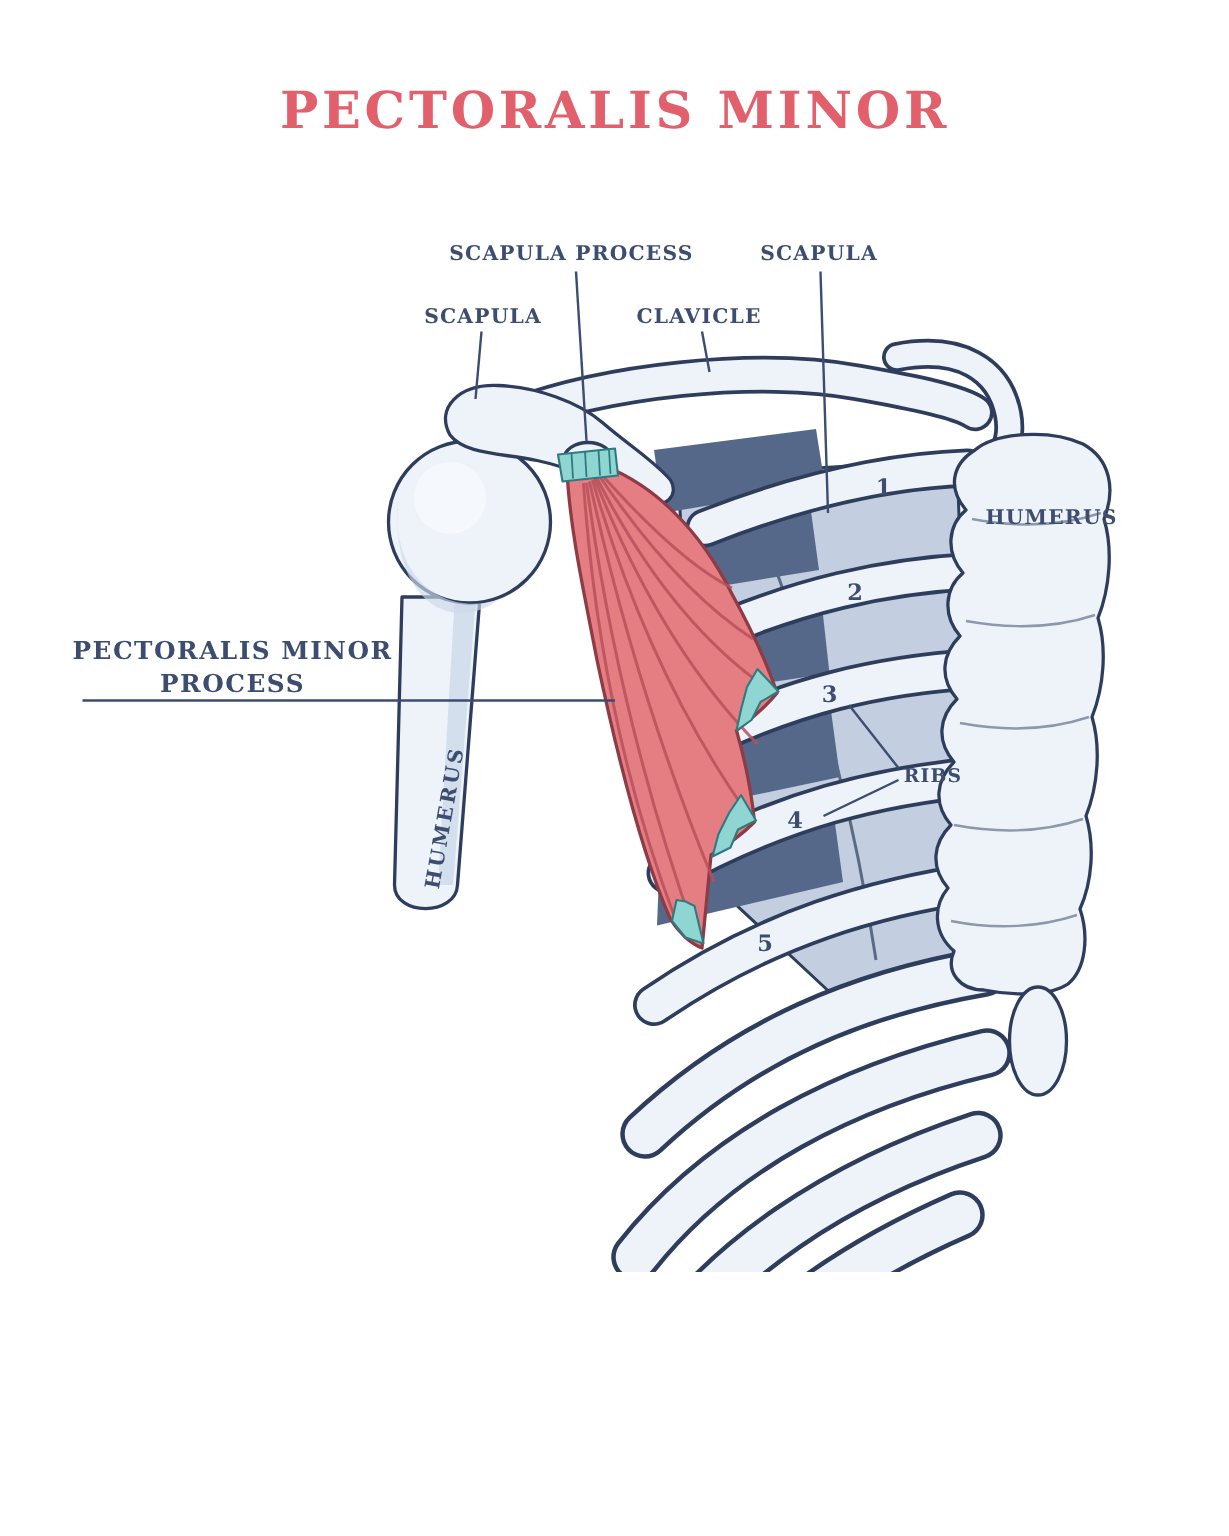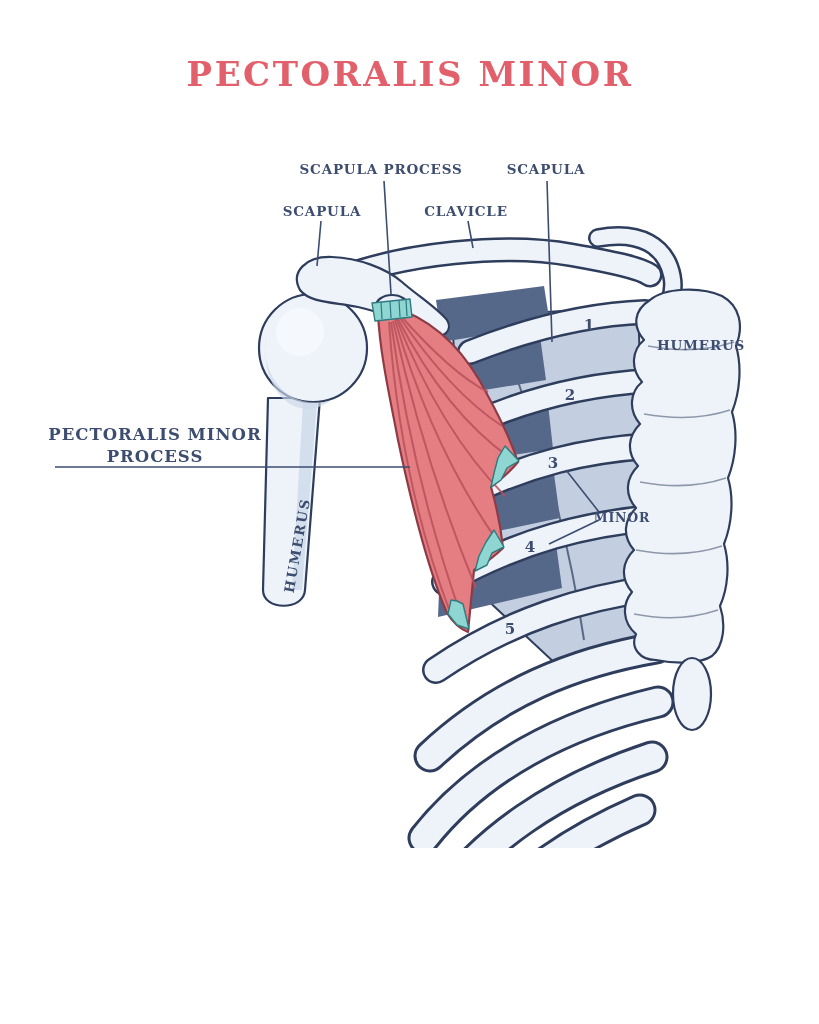--- a/index.html
+++ b/index.html
@@ -179,20 +179,20 @@
   <div class="title">PECTORALIS MINOR</div>
 
   <div class="lbl" style="left:381px;top:169px">SCAPULA PROCESS</div>
   <div class="lbl" style="left:546px;top:169px">SCAPULA</div>
   <div class="lbl" style="left:322px;top:211px">SCAPULA</div>
   <div class="lbl" style="left:466px;top:211px">CLAVICLE</div>
   <div class="lbl" style="left:701px;top:345px">HUMERUS</div>
   <div class="lbl lbl-big" style="left:155px;top:434px">PECTORALIS MINOR</div>
   <div class="lbl lbl-big" style="left:155px;top:456px">PROCESS</div>
   <div class="lbl humerus-lbl" style="left:297px;top:545px">HUMERUS</div>
-  <div class="lbl lbl-small" style="left:622px;top:517px">MINOR</div>
+  <div class="lbl lbl-small" style="left:622px;top:517px">RIBS</div>
 
   <div class="ribnum" style="left:589px;top:325px">1</div>
   <div class="ribnum" style="left:570px;top:395px">2</div>
   <div class="ribnum" style="left:553px;top:463px">3</div>
   <div class="ribnum" style="left:530px;top:547px">4</div>
   <div class="ribnum" style="left:510px;top:629px">5</div>
 </div>
 
 </body></html>

